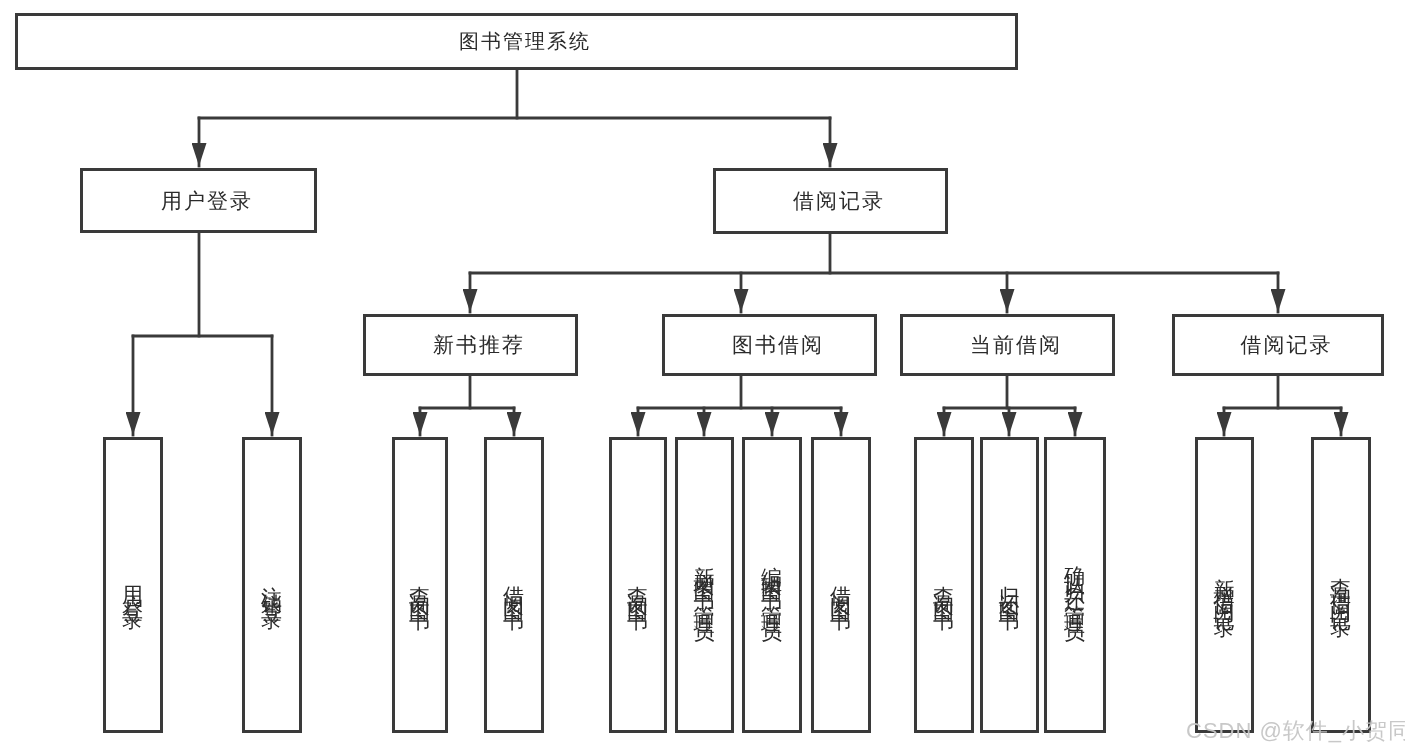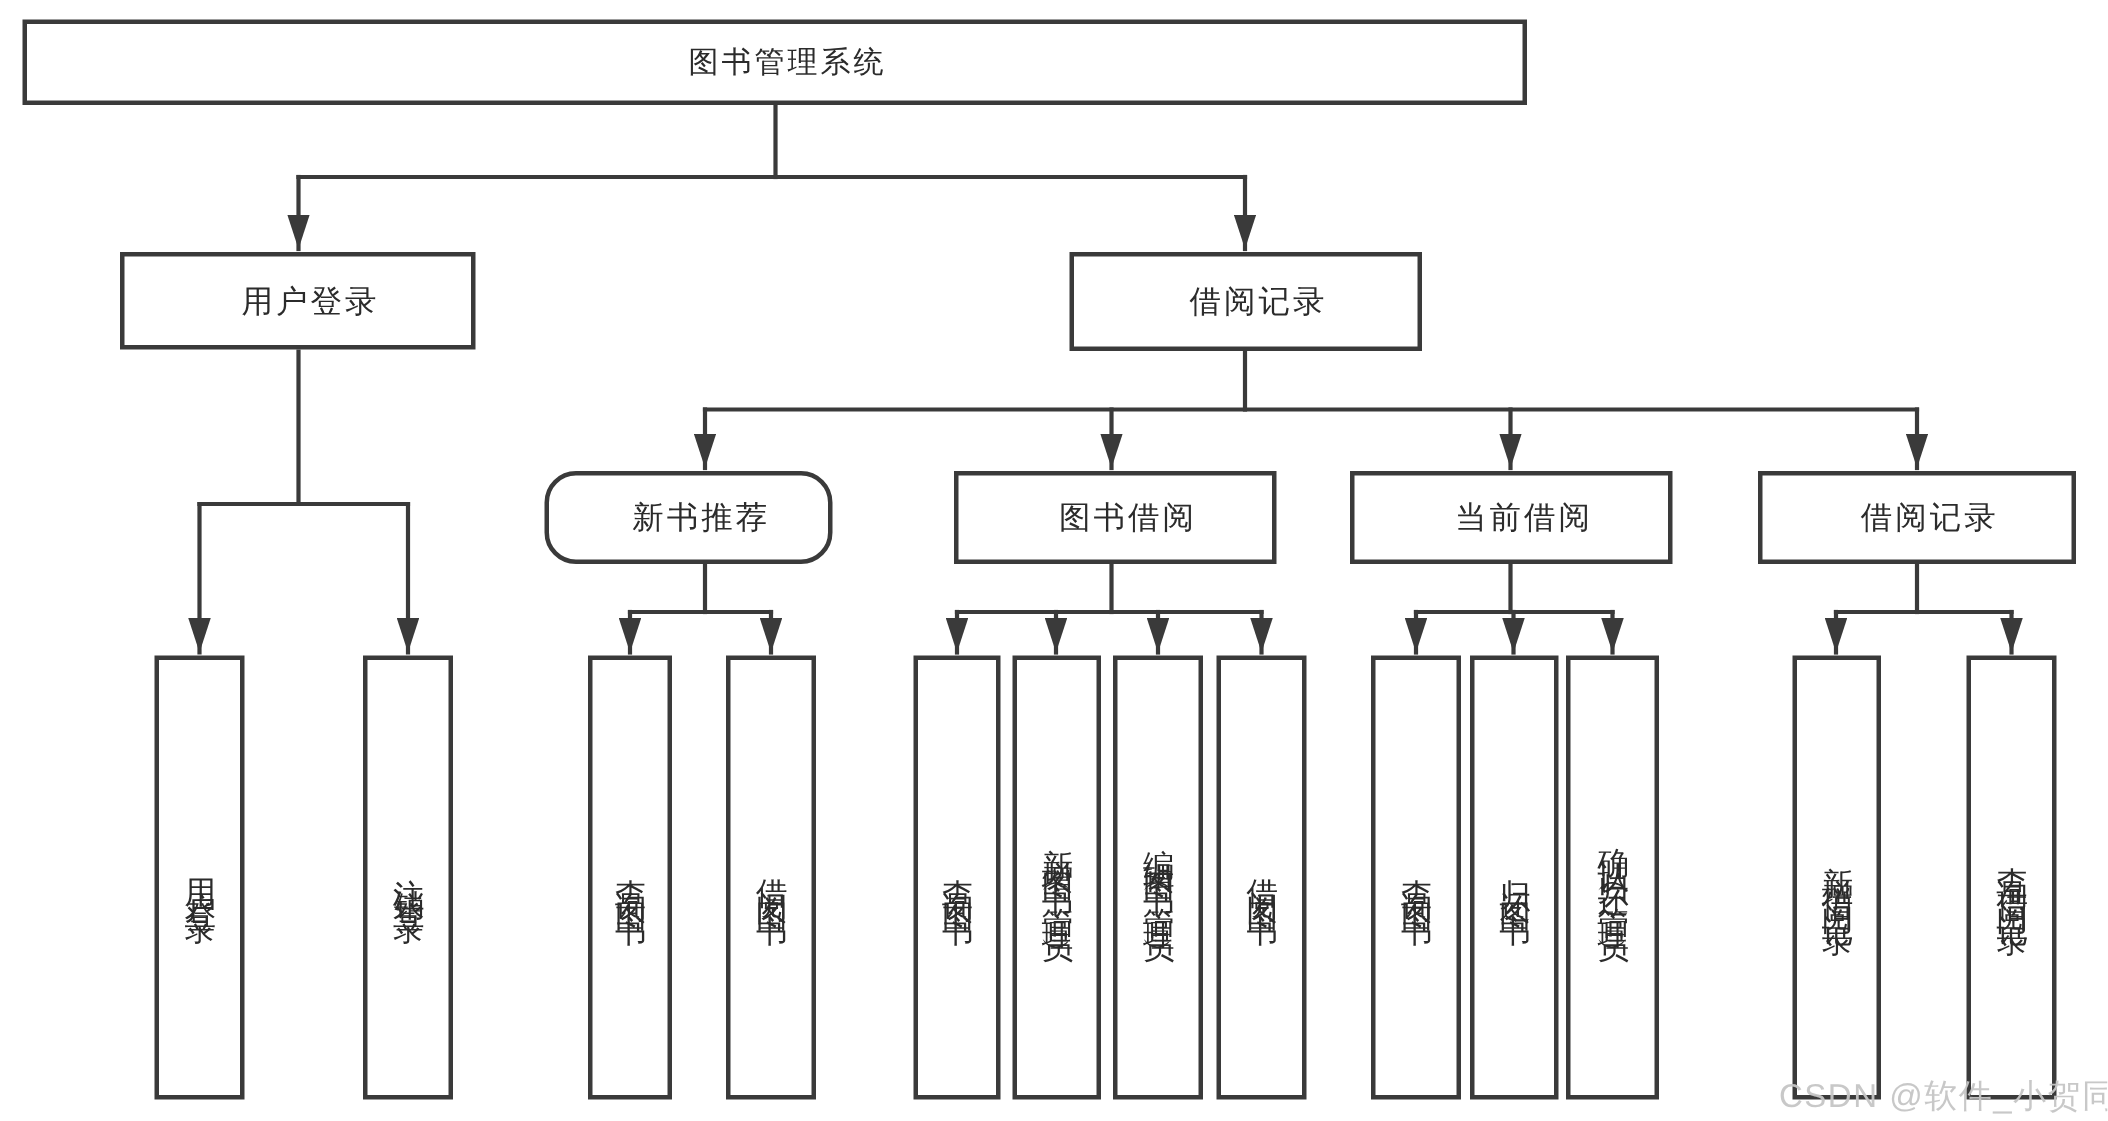--- a/index.html
+++ b/index.html
@@ -42,22 +42,22 @@
     writing-mode: vertical-rl;
     text-orientation: mixed;
     font-size: 21px;
     letter-spacing: 8px;
     line-height: 1;
   }
   
   .n-root     { left: 15px;  top: 13px;  width: 1003px; height: 57px; font-size: 20px; }
   .n-login    { left: 80px;  top: 168px; width: 237px;  height: 65px; }
   .n-mgmt     { left: 713px; top: 168px; width: 235px;  height: 66px; }
-  .n-rec      { left: 363px; top: 314px; width: 192px;  height: 62px; border-radius: 21px; }
-  .n-borrow   { left: 636px; top: 314px; width: 215px;  height: 62px; }
+  .n-rec      { left: 363px; top: 314px; width: 215px;  height: 62px; }
+  .n-borrow   { left: 662px; top: 314px; width: 215px;  height: 62px; }
   .n-current  { left: 900px; top: 314px; width: 215px;  height: 62px; }
   .n-records  { left: 1172px;top: 314px; width: 212px;  height: 62px; }
   .leaf       { top: 437px; height: 296px; }
   .l1  { left: 103px;  width: 60px; }
   .l2  { left: 242px;  width: 60px; }
   .l3  { left: 392px;  width: 56px; }
   .l4  { left: 484px;  width: 60px; }
   .l5  { left: 609px;  width: 58px; }
   .l6  { left: 675px;  width: 59px; }
   .l7  { left: 742px;  width: 60px; }

